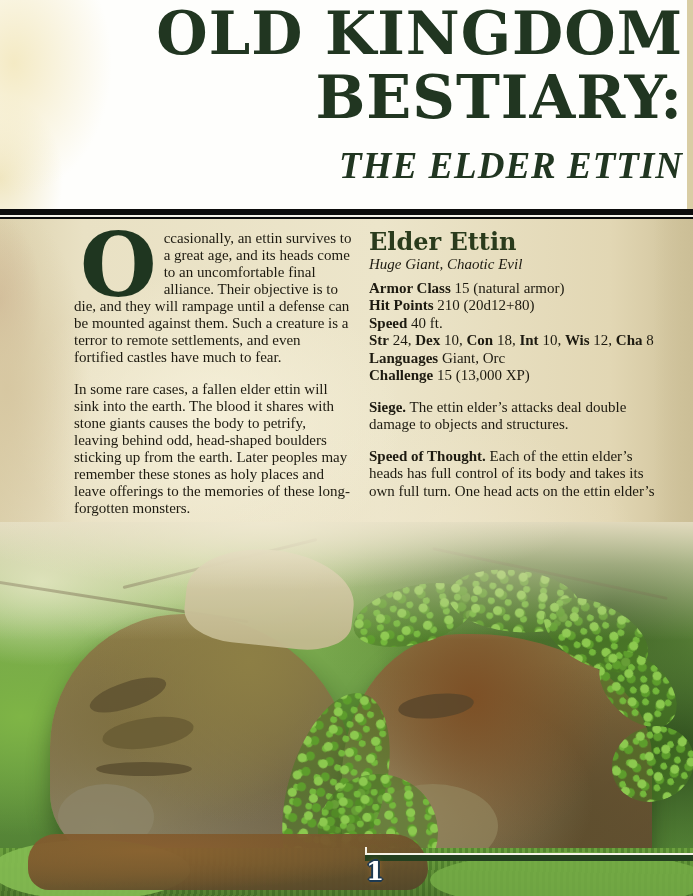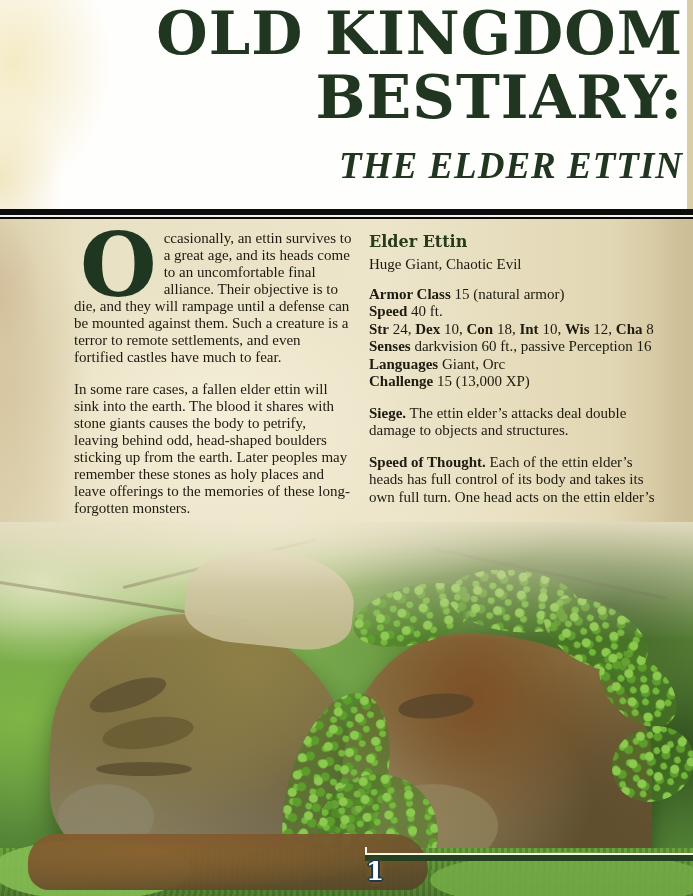--- a/index.html
+++ b/index.html
@@ -30,22 +30,22 @@
     linear-gradient(90deg, #ddd2ae 0%, #e9e1c4 12%, #ece5ca 55%, #e2d7b4 88%, #cfc29a 100%);}
   .parchment .right-strip{position:absolute;right:0;top:0;width:40px;height:100%;background:linear-gradient(90deg, rgba(203,190,150,0), rgba(203,190,150,.85));}
 
   
   .columns{position:absolute;left:74px;top:230px;width:586px;display:flex;gap:17px;color:#1d1a10;}
   .col-left{width:278px;font-size:15px;line-height:17px;text-align:left;}
   .col-right{width:291px;font-size:15px;line-height:17.5px;}
   .dropcap{float:left;font-family:"DejaVu Serif",serif;font-weight:bold;font-size:88px;line-height:66px;color:#1f3620;margin:2px 7px 0 6px;}
   .para2{margin-top:15px;}
 
-  .sb-name{font-family:"DejaVu Serif",serif;font-weight:bold;font-size:16px;line-height:24px;color:#2a3b1c;margin:0 0 2px 0;}
-  .sb-type{margin-bottom:12px;}
+  .sb-name{font-family:"DejaVu Serif",serif;font-weight:bold;font-size:24px;line-height:24px;color:#2a3b1c;margin:0 0 2px 0;}
+  .sb-type{font-style:italic;margin-bottom:6px;}
   .sb-line b{font-weight:bold;}
   .sb-trait{margin-top:14px;}
   .sb-trait b{font-weight:bold;}
 
   
   .photo{position:absolute;left:0;top:522px;width:693px;height:374px;overflow:hidden;background:
     radial-gradient(ellipse 210px 120px at 6% 16%, #d7e6b4 0%, rgba(215,230,180,0) 70%),
     radial-gradient(ellipse 250px 150px at 28% 8%, #b9d68c 0%, rgba(185,214,140,0) 70%),
     radial-gradient(ellipse 330px 230px at 88% 22%, #3c5e24 0%, rgba(60,94,36,0) 75%),
     radial-gradient(ellipse 280px 210px at 70% 12%, #53802e 0%, rgba(83,128,46,0) 72%),
@@ -152,44 +152,44 @@
 
     <div class="col-right">
       <h2 class="sb-name">Elder Ettin</h2>
       <div class="sb-type">Huge Giant, Chaotic Evil</div>
 
       <div class="sb-line">
         <b>Armor Class</b>
         <span>15 (natural armor)</span>
       </div>
       <div class="sb-line">
+        <b>Hit Points</b>
+        <span>210 (20d12+80)</span>
+      </div>
+      <div class="sb-line">
         <b>Speed</b>
         <span>40 ft.</span>
       </div>
 
       <div class="sb-line">
         <b>Str</b>
         <span>24,</span>
         <b>Dex</b>
         <span>10,</span>
         <b>Con</b>
         <span>18,</span>
         <b>Int</b>
         <span>10,</span>
         <b>Wis</b>
         <span>12,</span>
         <b>Cha</b>
         <span>8</span>
       </div>
 
       <div class="sb-line">
-        <b>Senses</b>
-        <span>darkvision 60 ft., passive Perception 16</span>
-      </div>
-      <div class="sb-line">
         <b>Languages</b>
         <span>Giant, Orc</span>
       </div>
       <div class="sb-line">
         <b>Challenge</b>
         <span>15 (13,000 XP)</span>
       </div>
 
       <p class="sb-trait" style="margin-bottom:0;">
         <b>Siege.</b>

